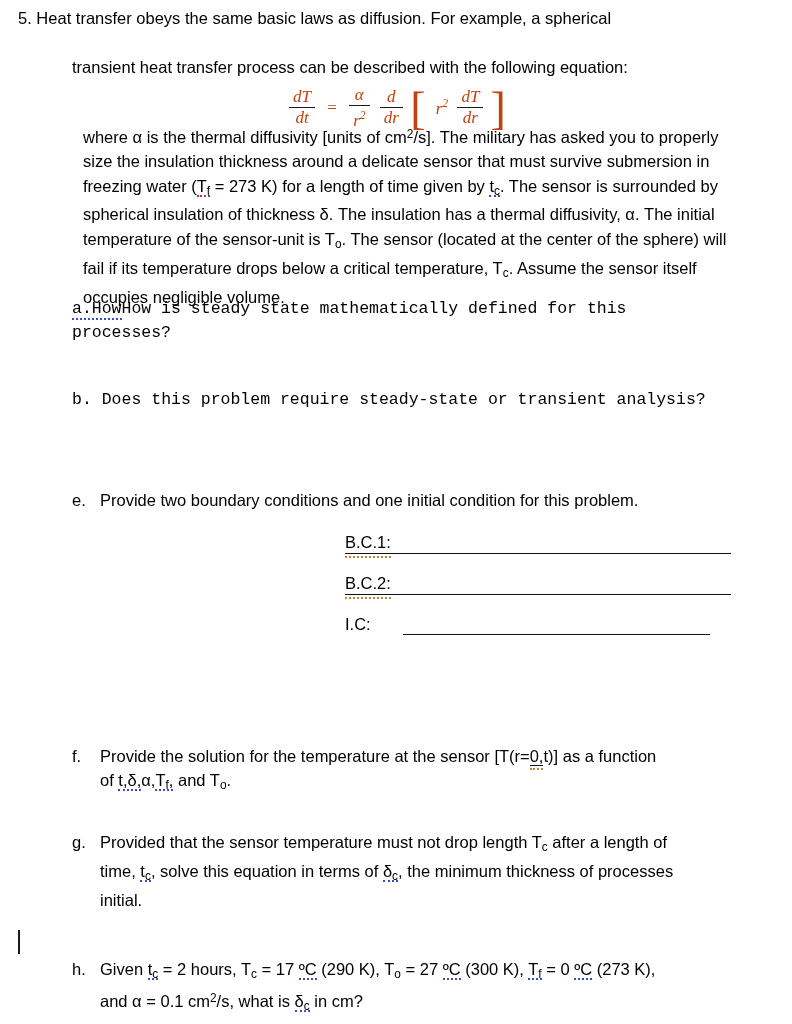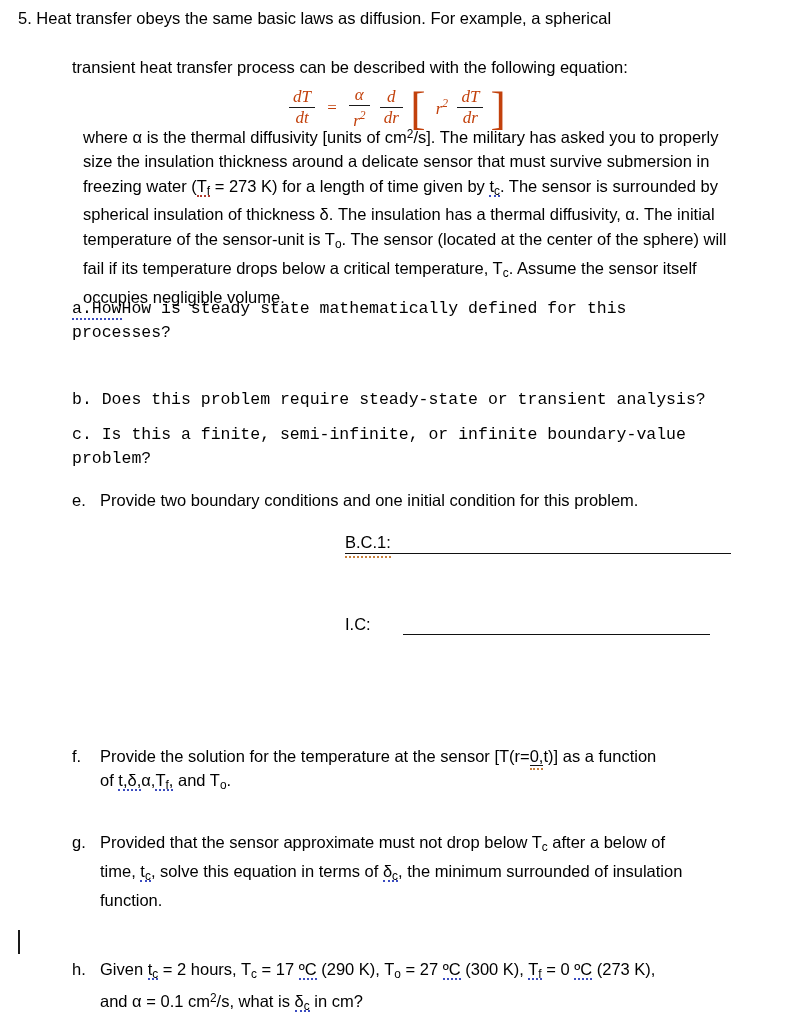--- a/index.html
+++ b/index.html
@@ -214,50 +214,50 @@
 
   <div class="item" style="left:72px; top:297px; width:660px;">
     <span class="sq-blue">a.How</span><span>How is steady state mathematically defined for this processes?</span>
   </div>
 
   <div class="item" style="left:72px; top:344px; width:660px;margin-top:44px;">
     <span>b.</span>
     <span>Does this problem require steady-state or transient analysis?</span>
   </div>
 
-  <div class="item" style="left:72px; top:423px; width:660px;">
-    <span>c.</span>
-    <span>Is this a finite, semi-infinite, or infinite boundary-value problem?</span>
-  </div>
 
   <div class="item-hang" style="left:72px; top:488px; width:670px;">
     <span class="marker">e.</span>
     <span class="txt">Provide two boundary conditions and one initial condition for this problem.</span>
   </div>
 
   <div class="bc-row" style="left:345px; top:531px;">
     <span class="bc-label u-solid u-orange-under">B.C.1:</span>
       <span class="bc-line" style="width:340px;"></span>
   </div>
 
+  <div class="bc-row" style="left:345px; top:572px;">
+    <span class="bc-label u-solid u-orange-under">B.C.2:</span>
+      <span class="bc-line" style="width:340px;"></span>
+  </div>
 
   <div class="bc-row" style="left:345px; top:613px;">
     <span class="bc-label">I.C:</span>
       <span class="bc-line" style="width:307px; margin-left:32px;"></span>
   </div>
 
 
   <div class="item-hang" style="left:72px; top:744px; width:672px;">
     <span class="marker">f.</span>
     <span class="txt"><span>Provide the solution for the temperature at the sensor [T(r=</span><span class="u-solid u-orange-under">0,</span><span>t)] as a function</span><br><span>of </span><span class="sq-blue">t,δ,</span><span>α,</span><span class="sq-blue"><span>T</span><sub>f</sub><span>,</span></span><span> and T</span><sub>o</sub><span>.</span></span>
   </div>
 
   <div class="item-hang" style="left:72px; top:830px; width:680px;">
     <span class="marker">g.</span>
-    <span class="txt"><span>Provided that the sensor approximate must not drop below T</span><sub>c</sub><span> after a below of</span><br><span>time, </span><span class="sq-blue"><span>t</span><sub>c</sub></span><span>, solve this equation in terms of </span><span class="sq-blue"><span>δ</span><sub>c</sub></span><span>, the minimum surrounded of insulation</span><br><span>function.</span></span>
+    <span class="txt"><span>Provided that the sensor temperature must not drop length T</span><sub>c</sub><span> after a length of</span><br><span>time, </span><span class="sq-blue"><span>t</span><sub>c</sub></span><span>, solve this equation in terms of </span><span class="sq-blue"><span>δ</span><sub>c</sub></span><span>, the minimum thickness of processes</span><br><span>initial.</span></span>
   </div>
 
   <div class="caret" style="left:18px; top:930px; height:24px;"></div>
 
   <div class="item-hang" style="left:72px; top:957px; width:690px;">
     <span class="marker">h.</span>
     <span class="txt"><span>Given </span><span class="sq-blue"><span>t</span><sub>c</sub></span><span> = 2 hours, T</span><sub>c</sub><span> = 17 </span><span class="sq-blue">ºC</span><span> (290 K), T</span><sub>o</sub><span> = 27 </span><span class="sq-blue">ºC</span><span> (300 K), </span><span class="sq-blue"><span>T</span><sub>f</sub></span><span> = 0 </span><span class="sq-blue">ºC</span><span> (273 K),</span><br><span>and α = 0.1 cm</span><sup>2</sup><span>/s, what is </span><span class="sq-blue"><span>δ</span><sub>c</sub></span><span> in cm?</span></span>
   </div>
 
 </div>

